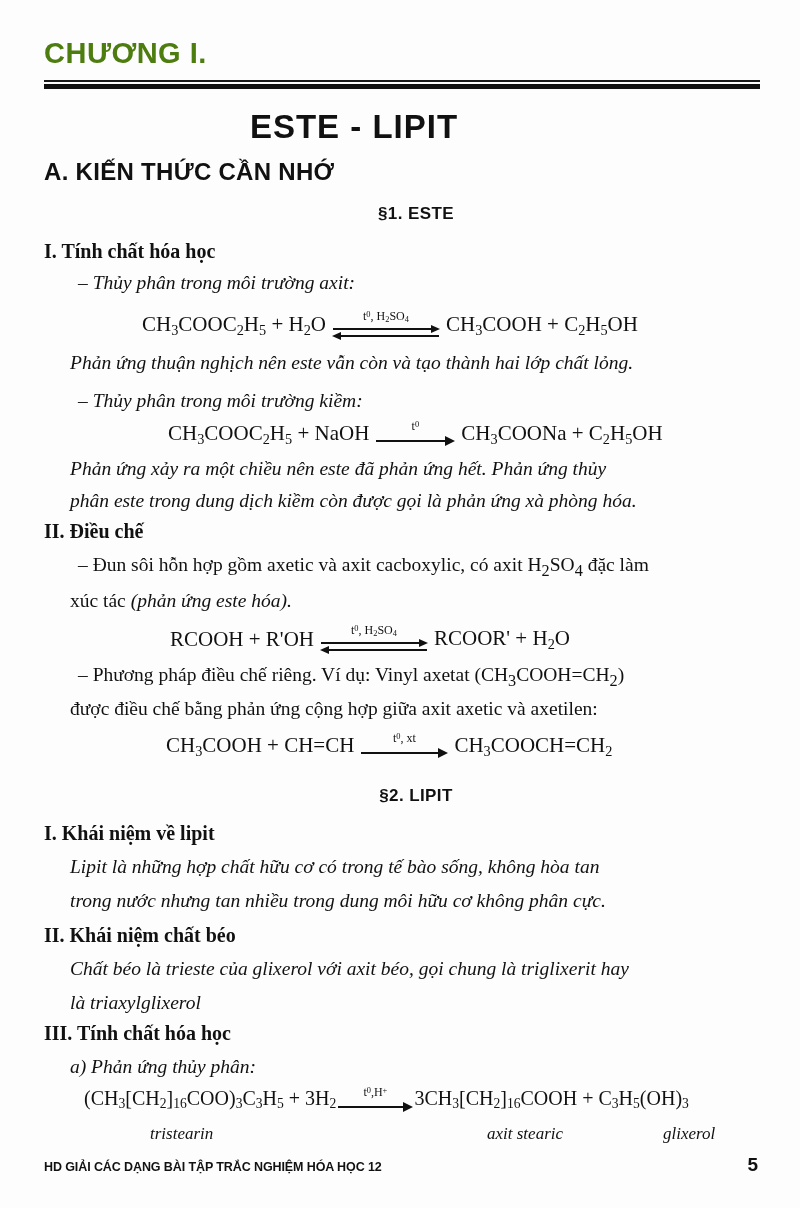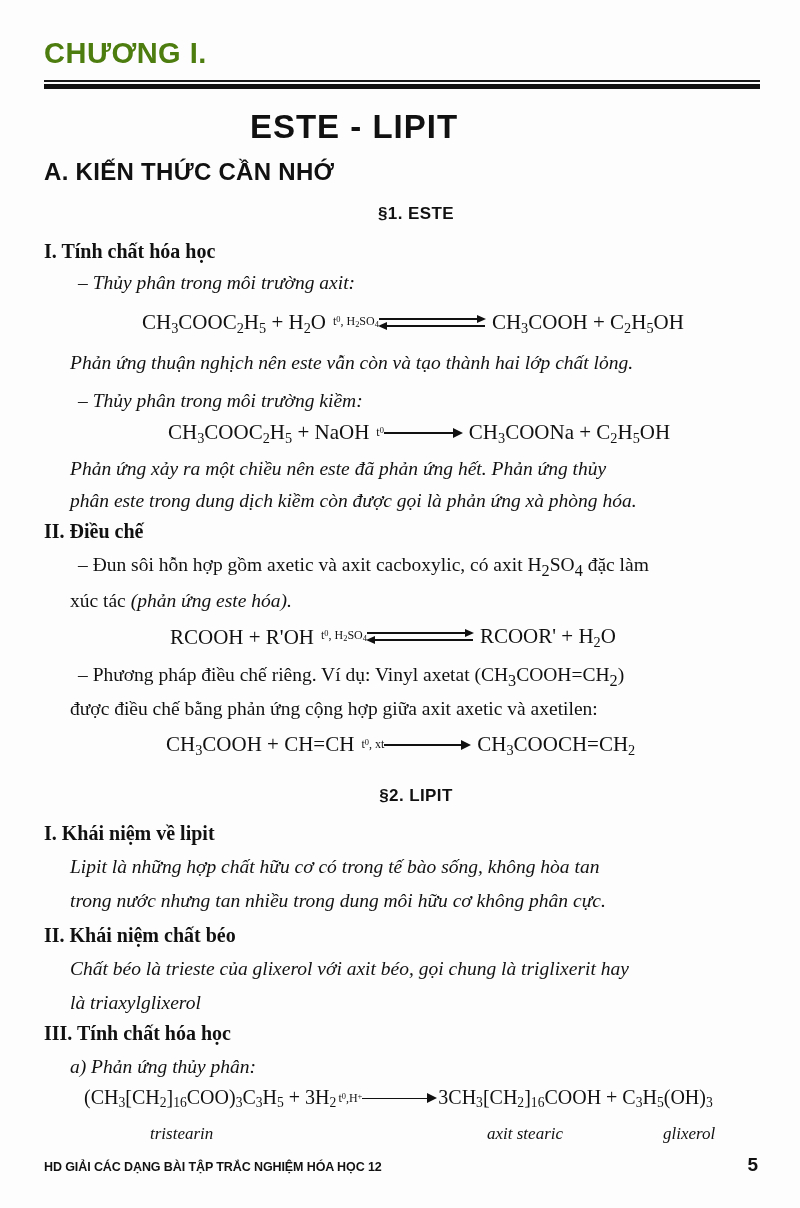--- a/index.html
+++ b/index.html
@@ -131,21 +131,21 @@
     vertical-align: -0.25em;
   }
   .equation sup {
     font-size: 0.68em;
     vertical-align: 0.45em;
   }
 
   
   .arrow {
     display: inline-flex;
-    flex-direction: row;
+    flex-direction: column;
     align-items: center;
     justify-content: flex-end;
     margin: 0 7px;
     position: relative;
   }
   .arrow-label {
     font-size: 12px;
     line-height: 1;
     margin-bottom: 2px;
     white-space: nowrap;

